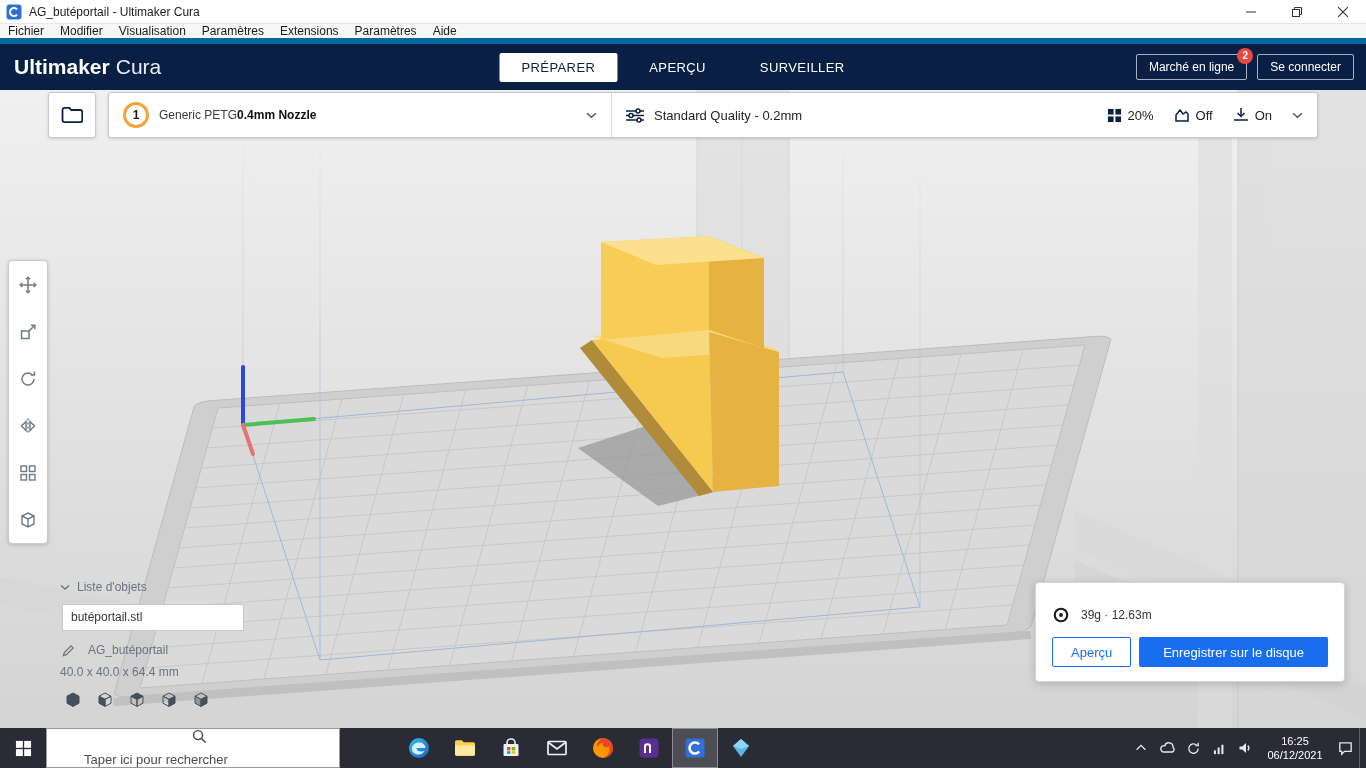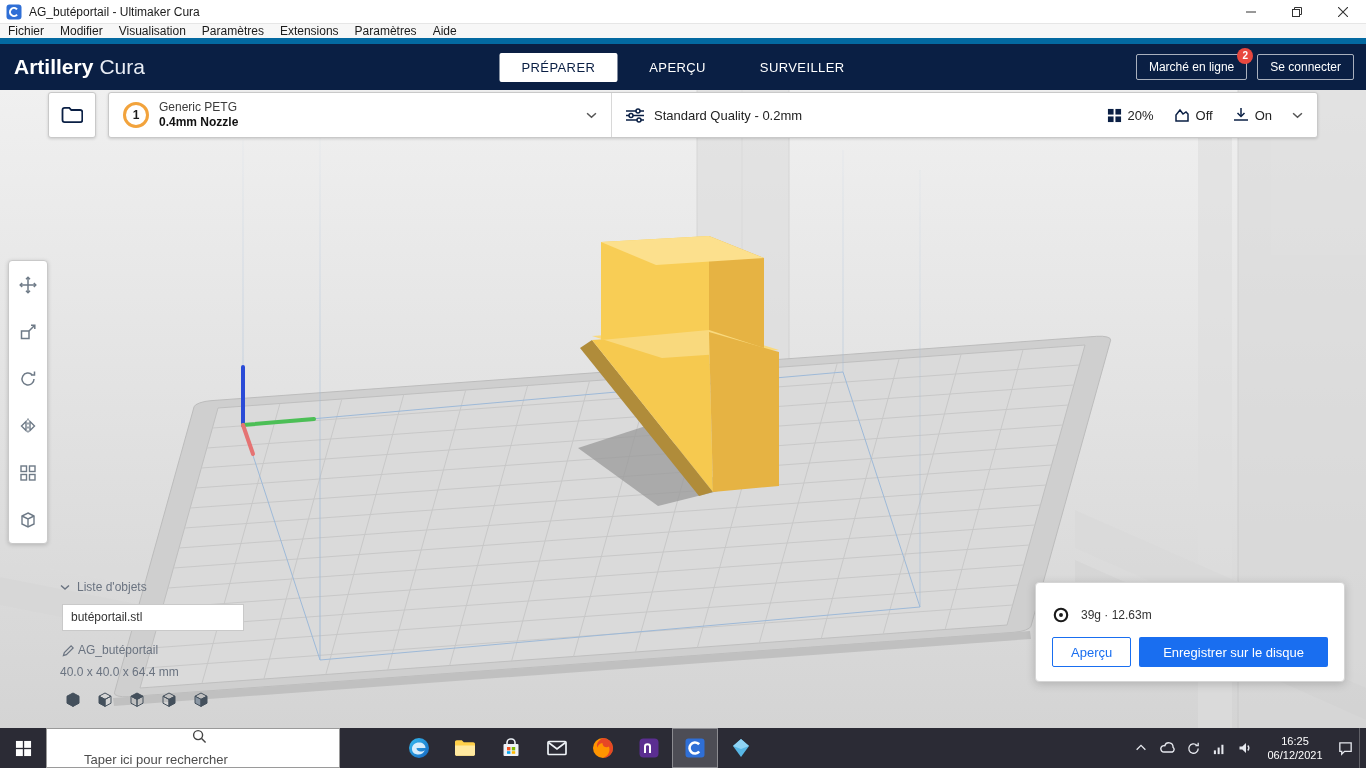--- a/index.html
+++ b/index.html
@@ -39,41 +39,41 @@
   
   .cfg-folder { position:absolute; top:92px; left:48px; width:48px; height:46px; background:#fff; border:1px solid #c9c9c9; border-radius:3px; display:flex; align-items:center; justify-content:center; box-shadow:0 1px 3px rgba(0,0,0,0.15); z-index:40; }
   .cfg-panel { position:absolute; top:92px; left:108px; width:1210px; height:46px; background:#fff; border:1px solid #c9c9c9; border-radius:3px; display:flex; box-shadow:0 1px 3px rgba(0,0,0,0.15); z-index:40; }
   .cfg-sec { display:flex; align-items:center; height:100%; padding:0 14px; }
   .cfg-sec + .cfg-sec { border-left:1px solid #d8d8d8; }
   .sec-printer { width:250px; justify-content:space-between; }
   .sec-material { width:502px; }
   .sec-settings { width:456px; flex:1; }
   .printer-name { font-size:13px; color:#222; }
   .extruder-circle { width:26px; height:26px; border-radius:50%; border:3px solid #f2a33c; background:#fff; color:#1b1b1b; font-size:12px; font-weight:700; display:flex; align-items:center; justify-content:center; margin-right:10px; }
-  .mat-lines { display:flex; flex-direction:column; justify-content:center; line-height:15px; }
+  .mat-lines { display:flex; flex-direction:row; justify-content:center; line-height:15px; }
   .mat-name { font-size:12px; color:#3c3c3c; }
   .mat-nozzle { font-size:12px; font-weight:700; color:#111; }
   .mat-spacer { flex:1; }
   .profile-label { font-size:13px; color:#222; margin-left:10px; white-space:nowrap; }
   .set-cluster { margin-left:auto; display:flex; align-items:center; gap:20px; }
   .set-item { display:flex; align-items:center; gap:6px; font-size:13px; color:#222; }
   .chev { flex:0 0 auto; }
 
   
   .tools { position:absolute; top:260px; left:8px; width:40px; background:#fff; border:1px solid #c9c9c9; border-radius:4px; box-shadow:0 1px 4px rgba(0,0,0,0.18); z-index:40; display:flex; flex-direction:column; }
   .tool-btn { width:100%; height:47px; display:flex; align-items:center; justify-content:center; }
 
   
   .viewport { position:absolute; top:90px; left:0; width:1366px; height:638px; z-index:10; }
 
   
   .objlist { position:absolute; left:60px; top:580px; z-index:40; }
   .objlist-head { display:flex; align-items:center; gap:7px; font-size:12px; color:#6a7380; }
   .obj-file { margin-top:10px; margin-left:2px; width:182px; height:27px; background:#fff; border:1px solid #c9c9c9; font-size:12px; color:#333; line-height:25px; padding-left:8px; }
-  .obj-name-row { margin-top:12px; margin-left:2px; display:flex; align-items:center; gap:3px; font-size:12px; color:#6a7380; }
+  .obj-name-row { margin-top:12px; margin-left:2px; display:flex; align-items:center; gap:13px; font-size:12px; color:#6a7380; }
   .obj-dims { margin-top:8px; font-size:12px; color:#6a7380; }
   .view-cubes { margin-top:10px; margin-left:2px; display:flex; gap:10px; }
   .cube-btn { width:22px; height:22px; display:flex; align-items:center; justify-content:center; }
 
   
   .print-card { position:absolute; left:1035px; top:582px; width:310px; background:#fff; border:1px solid #d5d5d5; border-radius:4px; box-shadow:0 2px 10px rgba(0,0,0,0.18); z-index:40; padding:14px 16px 14px 16px; }
   .pc-row1 { display:flex; align-items:center; gap:10px; }
   .pc-time { font-size:14px; font-weight:700; color:#111; }
   .pc-info { margin-left:auto; }
   .pc-row2 { display:flex; align-items:center; gap:12px; margin-top:10px; margin-left:1px; }
@@ -130,21 +130,21 @@
   <span class="menu-item">Modifier</span>
   <span class="menu-item">Visualisation</span>
   <span class="menu-item">Paramètres</span>
   <span class="menu-item">Extensions</span>
   <span class="menu-item">Paramètres</span>
   <span class="menu-item">Aide</span>
 </div>
 
 <div class="header">
   <div class="brand">
-    <span class="b1">Artillery</span><span class="b2">Cura</span>
+    <span class="b1">Ultimaker</span><span class="b2">Cura</span>
   </div>
   <div class="stage-tabs">
     <button class="stage-tab active">PRÉPARER</button>
     <button class="stage-tab">APERÇU</button>
     <button class="stage-tab">SURVEILLER</button>
   </div>
   <div class="header-right">
     <button class="hdr-btn">
       <span>Marché en ligne</span>
       <span class="badge">2</span>

